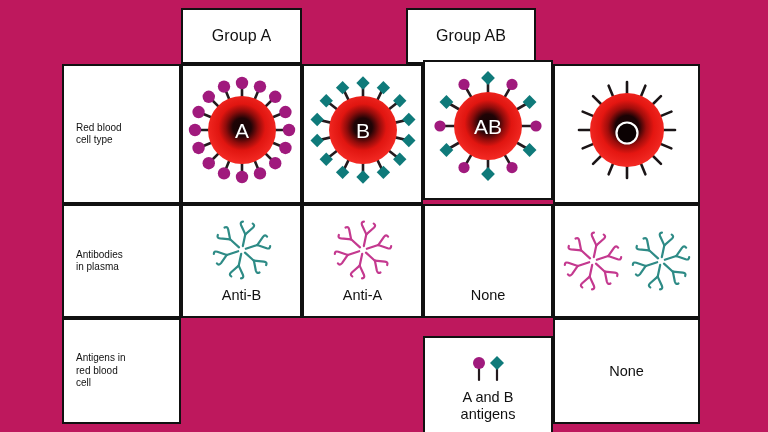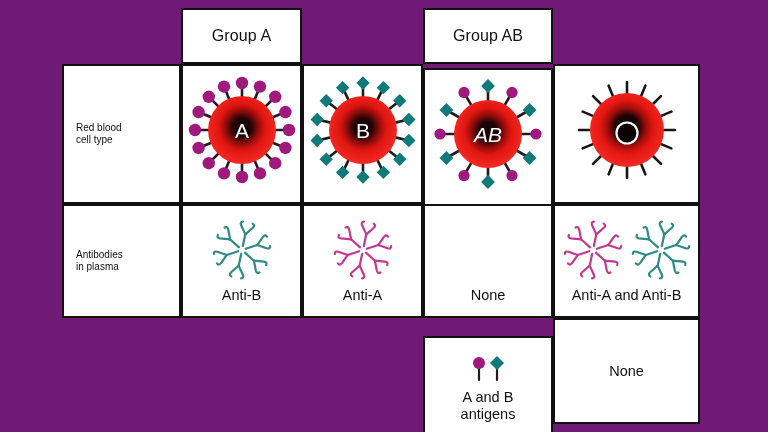--- a/index.html
+++ b/index.html
@@ -9,21 +9,21 @@
     height: 432px;
     background: #ffffff;
     font-family: "Liberation Sans", sans-serif;
     overflow: hidden;
   }
 
   #chart-root {
     position: relative;
     width: 768px;
     height: 432px;
-    background: #701a75;
+    background: #be185d;
   }
 
   
   .grid-table {
     position: absolute;
     left: 62px;
     top: 8px;
     width: 638px;
     height: 416px;
   }
@@ -89,21 +89,21 @@
 </style>
 </head>
 <body>
 
 <div id="chart-root">
   <div class="grid-table">
 
     <div class="cell" style="left:119px; top:0px; width:121px; height:56px;">
       <span class="header-text">Group A</span>
     </div>
-    <div class="cell" style="left:361px; top:0px; width:130px; height:56px;">
+    <div class="cell" style="left:344px; top:0px; width:130px; height:56px;">
       <span class="header-text">Group AB</span>
     </div>
 
     <div class="cell rowlabel" style="left:0px; top:56px; width:119px; height:140px;">
       <span class="rowlabel-text">Red blood
 cell type</span>
     </div>
 
     <div class="cell" style="left:119px; top:56px; width:121px; height:140px;">
       <div class="cell-art">
@@ -202,21 +202,21 @@
               <polygon points="10.17838812745429,63.75848389594678 16.87838812745429,70.45848389594678 10.17838812745429,77.15848389594679 3.4783881274542905,70.45848389594678" fill="#0F7A7A"></polygon>
               <polygon points="10.178388127454298,42.841516104053184 16.878388127454297,49.54151610405319 10.178388127454298,56.24151610405319 3.4783881274542976,49.54151610405319" fill="#0F7A7A"></polygon>
               <polygon points="19.253920324002593,23.99597931263953 25.953920324002592,30.69597931263953 19.253920324002593,37.39597931263953 12.553920324002593,30.69597931263953" fill="#0F7A7A"></polygon>
               <polygon points="35.60746426147476,10.954463208586308 42.30746426147476,17.654463208586307 35.60746426147476,24.354463208586306 28.90746426147476,17.654463208586307" fill="#0F7A7A"></polygon>
             </g>
           <text x="56" y="68" text-anchor="middle" font-family="Liberation Sans, sans-serif" font-size="21" fill="#ffffff">B</text>
         </svg>
       </div>
     </div>
 
-    <div class="cell" style="left:361px; top:60px; width:130px; height:140px;font-style:italic;">
+    <div class="cell" style="left:361px; top:52px; width:130px; height:140px;">
       <div class="cell-art">
         <svg width="118" height="128" viewBox="0 0 118 128" aria-hidden="true">
           <defs>
             <radialGradient id="rbcAB" cx="50%" cy="46%" r="52%">
               <stop offset="0%" stop-color="#140304"></stop>
               <stop offset="26%" stop-color="#200406"></stop>
               <stop offset="46%" stop-color="#8D0C0B"></stop>
               <stop offset="66%" stop-color="#E01510"></stop>
               <stop offset="100%" stop-color="#F22822"></stop>
             </radialGradient>
@@ -443,23 +443,27 @@
                 <path d="M0,-12 L6,-20 Q8,-23 5,-24"></path>
               </g>
               <g stroke="#2E8B86" fill="none" stroke-width="2.2" stroke-linecap="round" stroke-linejoin="round" transform="rotate(312) translate(0,-4)">
                 <line x1="0" y1="0" x2="0" y2="-12"></line>
                 <path d="M0,-12 L-6,-20 Q-8,-23 -5,-24"></path>
                 <path d="M0,-12 L6,-20 Q8,-23 5,-24"></path>
               </g>
             </g>
           </svg>
         </div>
-      <span class="caption-text" style="margin-top:4px;">Anti-A and Anti-B</span>
-    </div>
-
+    </div>
+
+    <div class="cell rowlabel" style="left:0px; top:310px; width:119px; height:106px;">
+      <span class="rowlabel-text">Antigens in
+red blood
+cell</span>
+    </div>
 
 
 
     <div class="cell" style="left:361px; top:328px; width:130px; height:106px;">
       <div class="stack">
         <div id="ag-ab"><svg width="36" height="28" viewBox="0 0 36 28">
               <line x1="9" y1="10" x2="9" y2="25" stroke="#241A1E" stroke-width="2.2" stroke-linecap="round"></line>
               <circle cx="9" cy="8" r="6" fill="#A01A7D"></circle>
               <line x1="27" y1="10" x2="27" y2="25" stroke="#241A1E" stroke-width="2.2" stroke-linecap="round"></line>
               <polygon points="27,1 34,8 27,15 20,8" fill="#0F7A7A"></polygon>

